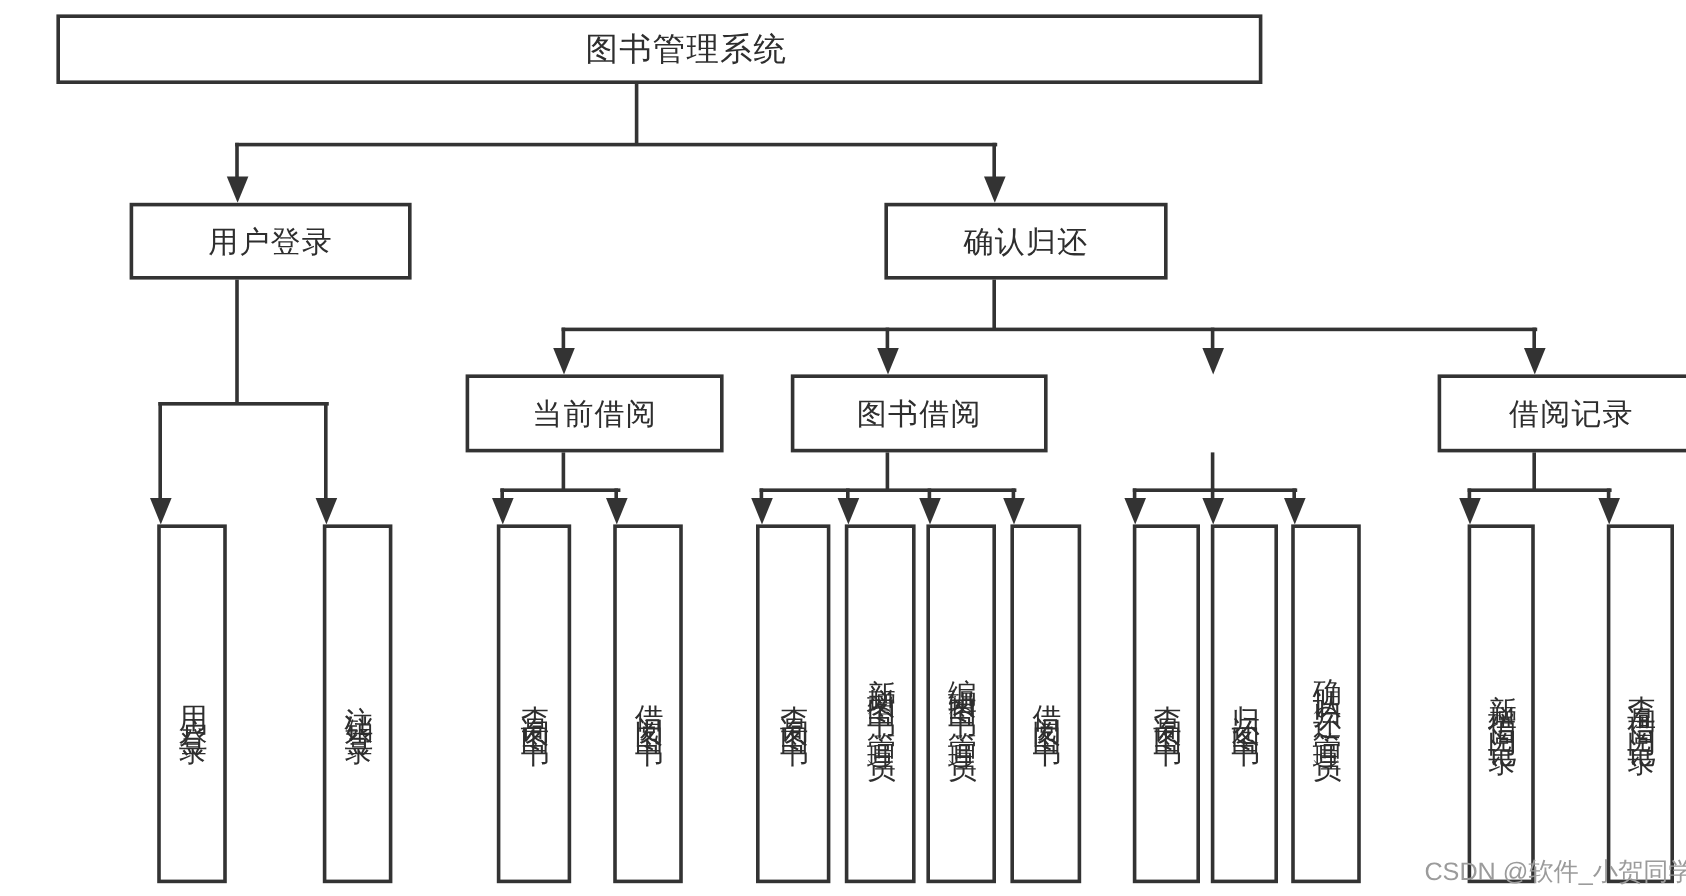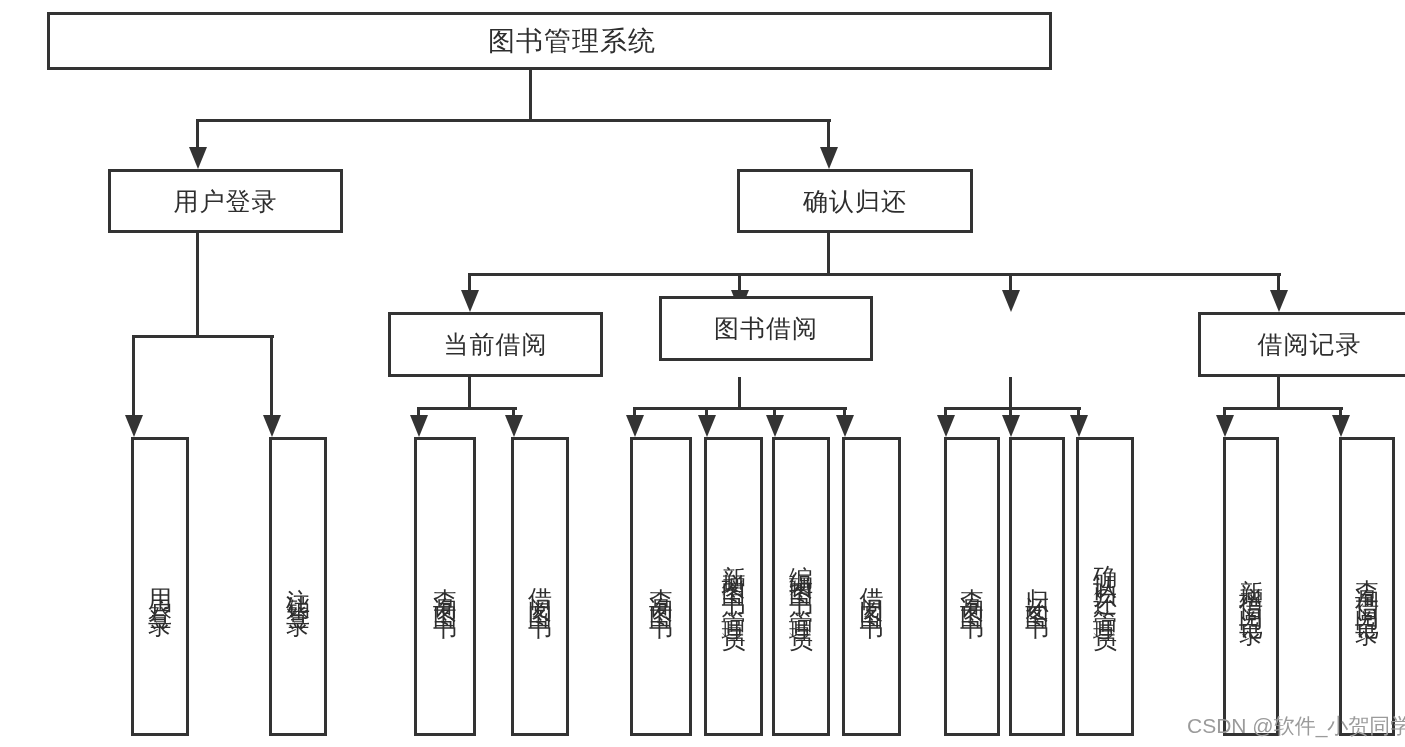--- a/index.html
+++ b/index.html
@@ -78,21 +78,21 @@
   <div class="vline" style="left:468px;top:273px;height:20px"></div>
   <div class="head" style="left:461px;top:290px"></div>
   <div class="vline" style="left:738px;top:273px;height:20px"></div>
   <div class="head" style="left:731px;top:290px"></div>
   <div class="vline" style="left:1009px;top:273px;height:20px"></div>
   <div class="head" style="left:1002px;top:290px"></div>
   <div class="vline" style="left:1277px;top:273px;height:20px"></div>
   <div class="head" style="left:1270px;top:290px"></div>
 
   <div class="node" style="left:362px;top:312px;width:215px;height:65px">当前借阅</div>
-  <div class="node" style="left:633px;top:296px;width:214px;height:65px">图书借阅</div>
+  <div class="node" style="left:633px;top:312px;width:214px;height:65px">图书借阅</div>
   <div class="node" style="left:1172px;top:312px;width:223px;height:65px">借阅记录</div>
 
   <div class="vline" style="left:468px;top:377px;height:32px"></div>
   <div class="hline" style="left:417px;top:407px;width:100px"></div>
   <div class="vline" style="left:417px;top:407px;height:10px"></div>
   <div class="head" style="left:410px;top:415px"></div>
   <div class="vline" style="left:512px;top:407px;height:10px"></div>
   <div class="head" style="left:505px;top:415px"></div>
 
   <div class="vline" style="left:738px;top:377px;height:32px"></div>

